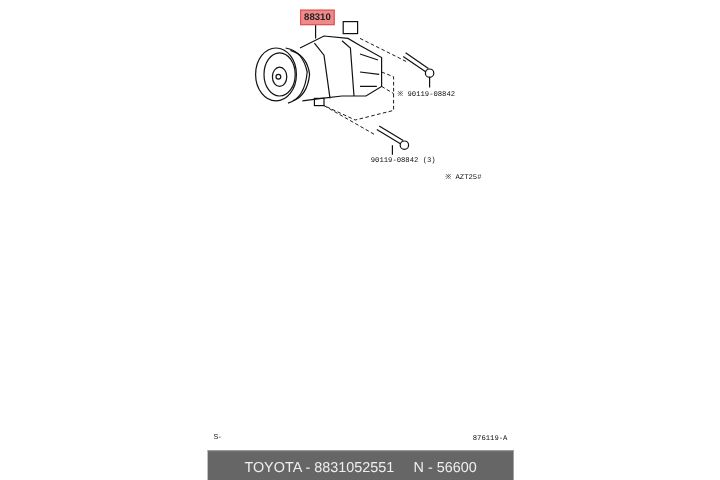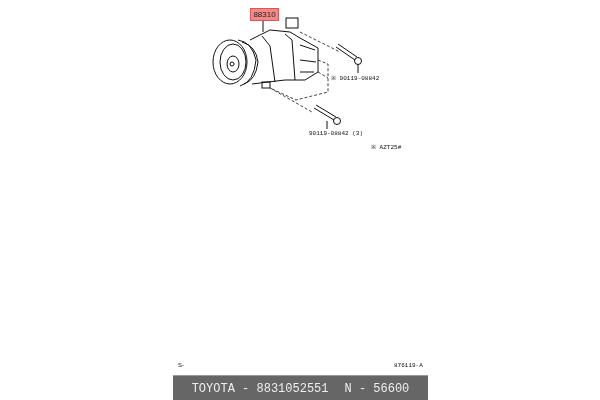--- a/index.html
+++ b/index.html
@@ -1,25 +1,25 @@
 <!DOCTYPE html>
 <html><head>
 <meta charset="utf-8">
 <style>
   html, body { margin:0; padding:0; background:#ffffff; }
   body { width:600px; height:400px; position:relative; overflow:hidden; font-family:"Liberation Sans", sans-serif; }
   .diagram { position:absolute; left:0; top:0; width:600px; height:400px; }
-  .part-label { position:absolute; left:250px; top:8px; width:27px; height:11px; background:#f08a8a; border:1px solid #d55; font-size:8px; font-weight:normal; color:#222; text-align:center; line-height:11px; font-family:"Liberation Sans", sans-serif; }
+  .part-label { position:absolute; left:250px; top:8px; width:27px; height:11px; background:#f08a8a; border:1px solid #d55; font-size:8px; font-weight:bold; color:#222; text-align:center; line-height:11px; font-family:"Liberation Sans", sans-serif; }
   .callout { position:absolute; font-size:6px; color:#111; font-family:"Liberation Mono", monospace; white-space:nowrap; }
   .c1 { left:331px; top:74px; }
   .c2 { left:309px; top:130px; }
   .c3 { left:371px; top:143px; }
   .page-left { position:absolute; left:178px; top:362px; font-size:6px; color:#111; }
   .page-right { position:absolute; left:394px; top:362px; font-size:6px; color:#111; font-family:"Liberation Mono", monospace; }
-  .footer-bar { position:absolute; left:173px; top:375px; width:255px; height:25px; background:#666666; border-top:1px solid #999; display:flex; align-items:center; justify-content:center; color:#eeeeee; font-size:12px;font-family:Liberation Mono, monospace; }
+  .footer-bar { position:absolute; left:173px; top:375px; width:255px; height:25px; background:#666666; border-top:1px solid #999; display:flex; align-items:center; justify-content:center; color:#eeeeee; font-size:12px; }
   .footer-bar span { margin:0 8px; }
 </style>
 </head>
 <body>
 
 <div class="diagram">
   <svg width="600" height="400">
     <g fill="none" stroke="#111" stroke-width="1">
 
       <line x1="263" y1="20" x2="263" y2="32"></line>

